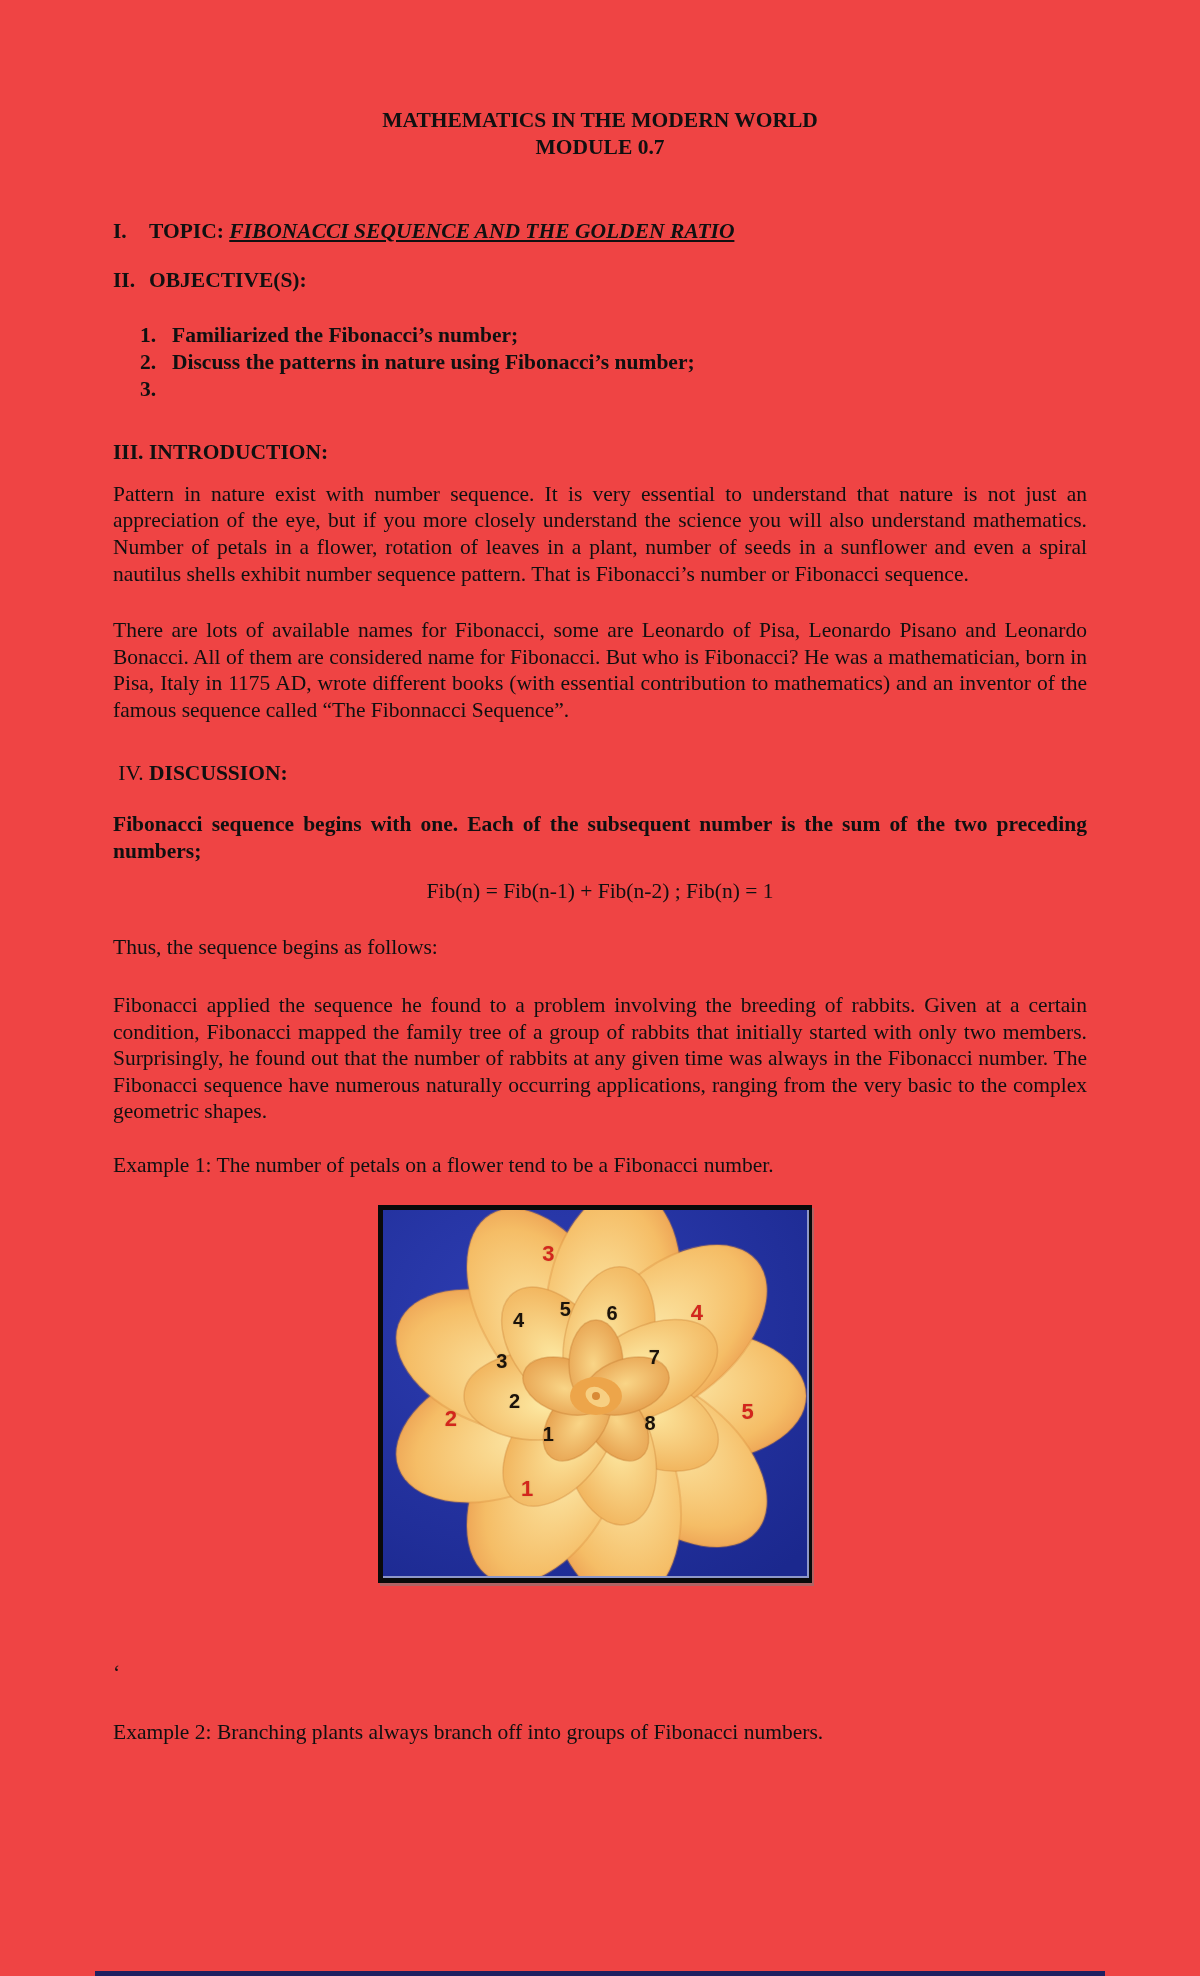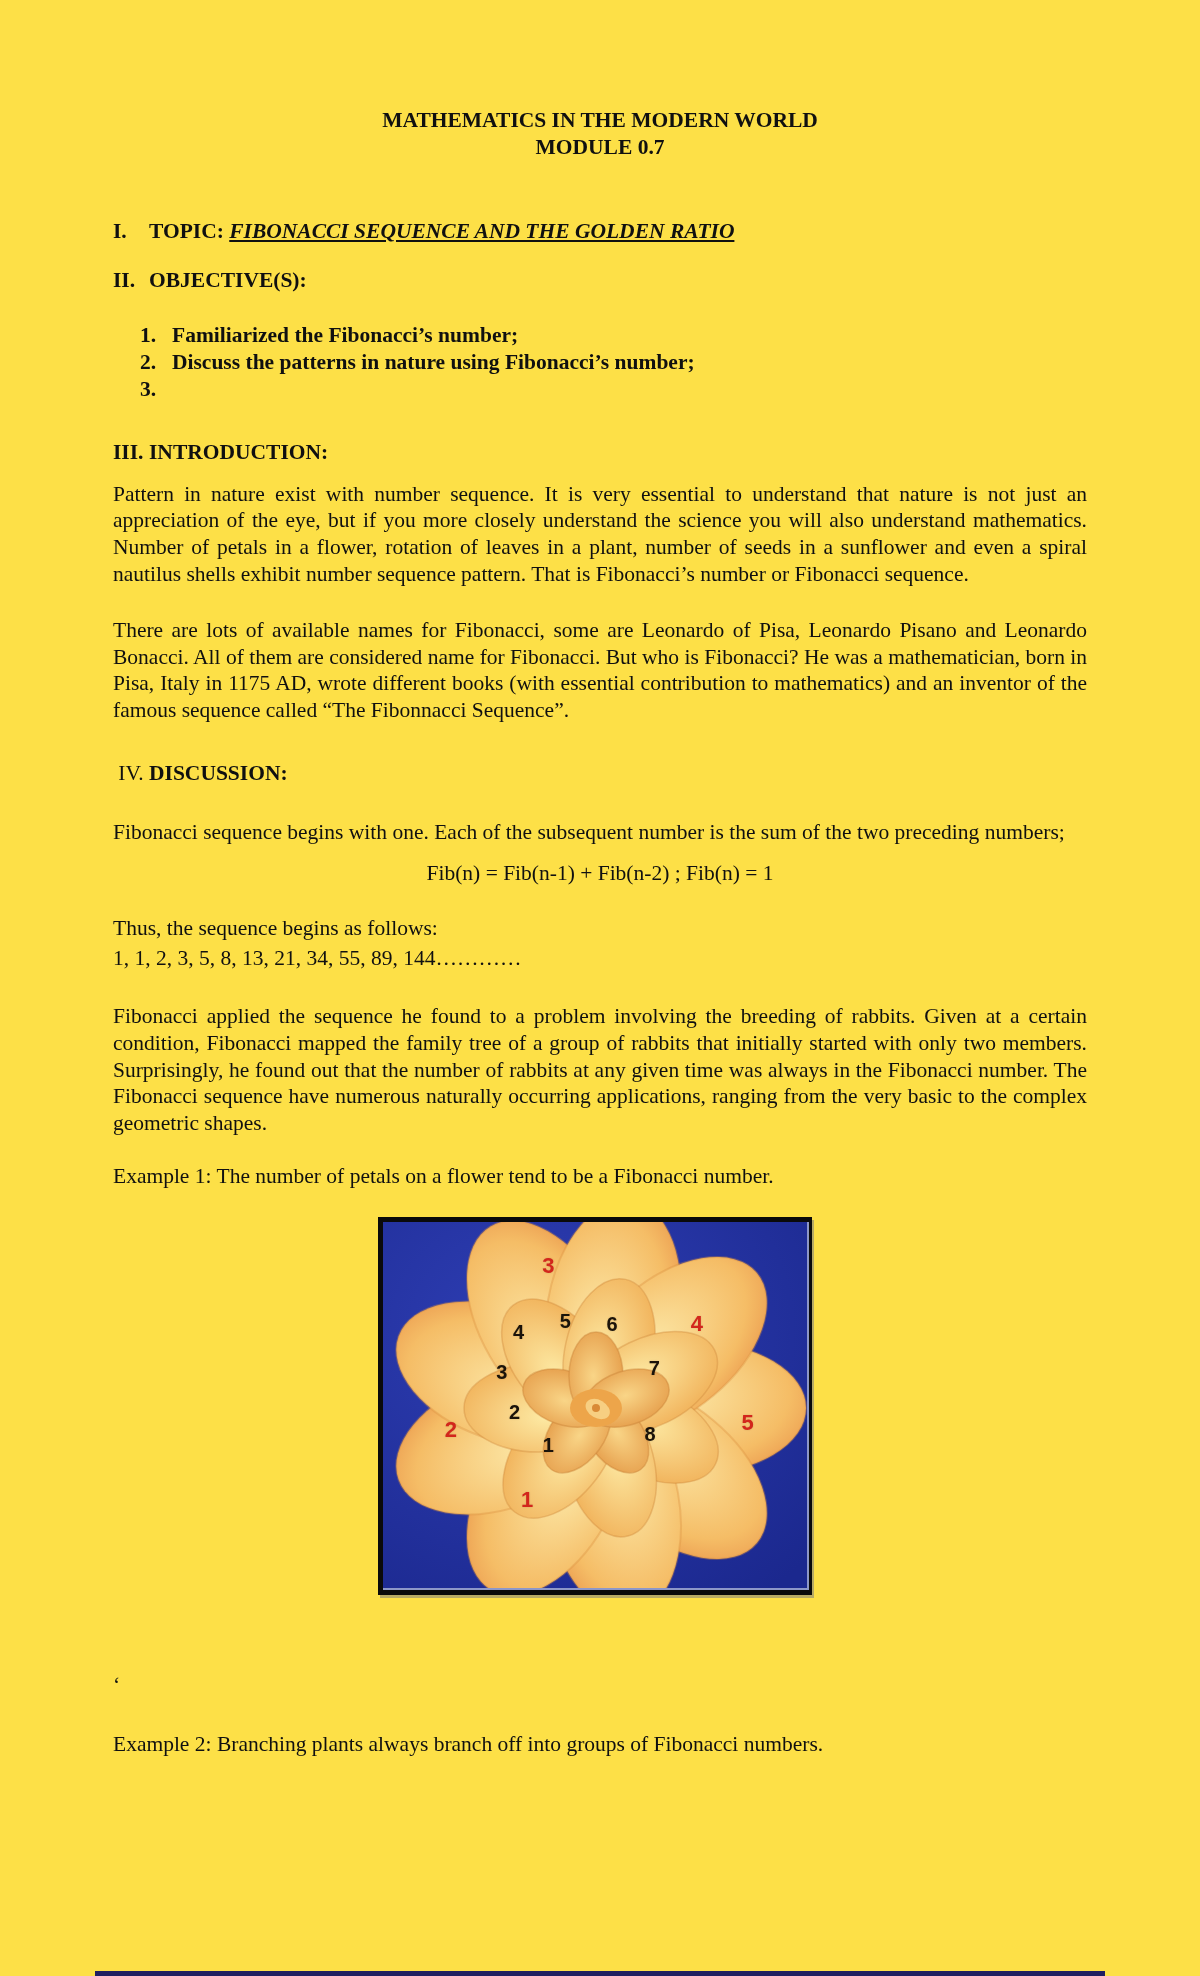--- a/index.html
+++ b/index.html
@@ -1,20 +1,20 @@
 <!DOCTYPE html>
 <html><head>
 <meta charset="utf-8">
 <style>
   html,body{margin:0;padding:0;background:#ffffff;}
   .page{
     position:relative;
     width:1200px;height:1976px;
     margin:0 auto;
-    background:#fde047;
+    background:#ef4444;
     box-sizing:border-box;
     padding:0 113px;
     font-family:"Liberation Serif","DejaVu Serif",serif;
     color:#101010;
     font-size:21.5px;
     line-height:26.6px;
     overflow:hidden;
   }
   .doc-title{
     padding-top:107px;
@@ -29,21 +29,21 @@
   .topic-title{
     font-weight:bold;font-style:italic;text-decoration:underline;
   }
   .objectives-heading{margin-top:22px;}
   .objectives-list{margin-top:29px;padding-left:27px;}
   .obj-item{display:flex;font-weight:bold;line-height:27px;}
   .obj-num{width:32px;flex:0 0 32px;}
   .section-heading{margin-top:36px;}
   .para{margin-top:15px;text-align:justify;}
   .para.p2{margin-top:30px;}
-  .para.disc{margin-top:33px;}
+  .para.disc{margin-top:25px;font-weight:bold;}
   .formula-line{margin-top:14px;text-align:center;}
   .thus-block{margin-top:27px;line-height:30px;}
   .para.rabbit{margin-top:30px;}
   .example-line{margin-top:27px;}
   .figure-wrap{
     margin-top:27px;
     margin-left:265px;
     width:434px;
   }
   .figure-frame{
@@ -124,21 +124,20 @@
   <div class="heading-line section-heading">
     <span class="numeral regular">IV.</span><span>DISCUSSION:</span>
   </div>
 
   <div class="para disc">Fibonacci sequence begins with one. Each of the subsequent number is the sum of the two preceding numbers;</div>
 
   <div class="formula-line">Fib(n) = Fib(n-1) + Fib(n-2) ; Fib(n) = 1</div>
 
   <div class="thus-block">
     <div>Thus, the sequence begins as follows:</div>
-    <div>1, 1, 2, 3, 5, 8, 13, 21, 34, 55, 89, 144…………</div>
   </div>
 
   <div class="para rabbit">Fibonacci applied the sequence he found to a problem involving the breeding of rabbits. Given at a certain condition, Fibonacci mapped the family tree of a group of rabbits that initially started with only two members. Surprisingly, he found out that the number of rabbits at any given time was always in the Fibonacci number. The Fibonacci sequence have numerous naturally occurring applications, ranging from the very basic to the complex geometric shapes.</div>
 
   <div class="example-line">Example 1: The number of petals on a flower tend to be a Fibonacci number.</div>
 
   <div class="figure-wrap">
     <div class="figure-frame">
       <div class="figure-canvas">
         <svg width="424" height="366" viewBox="0 0 424 366">

